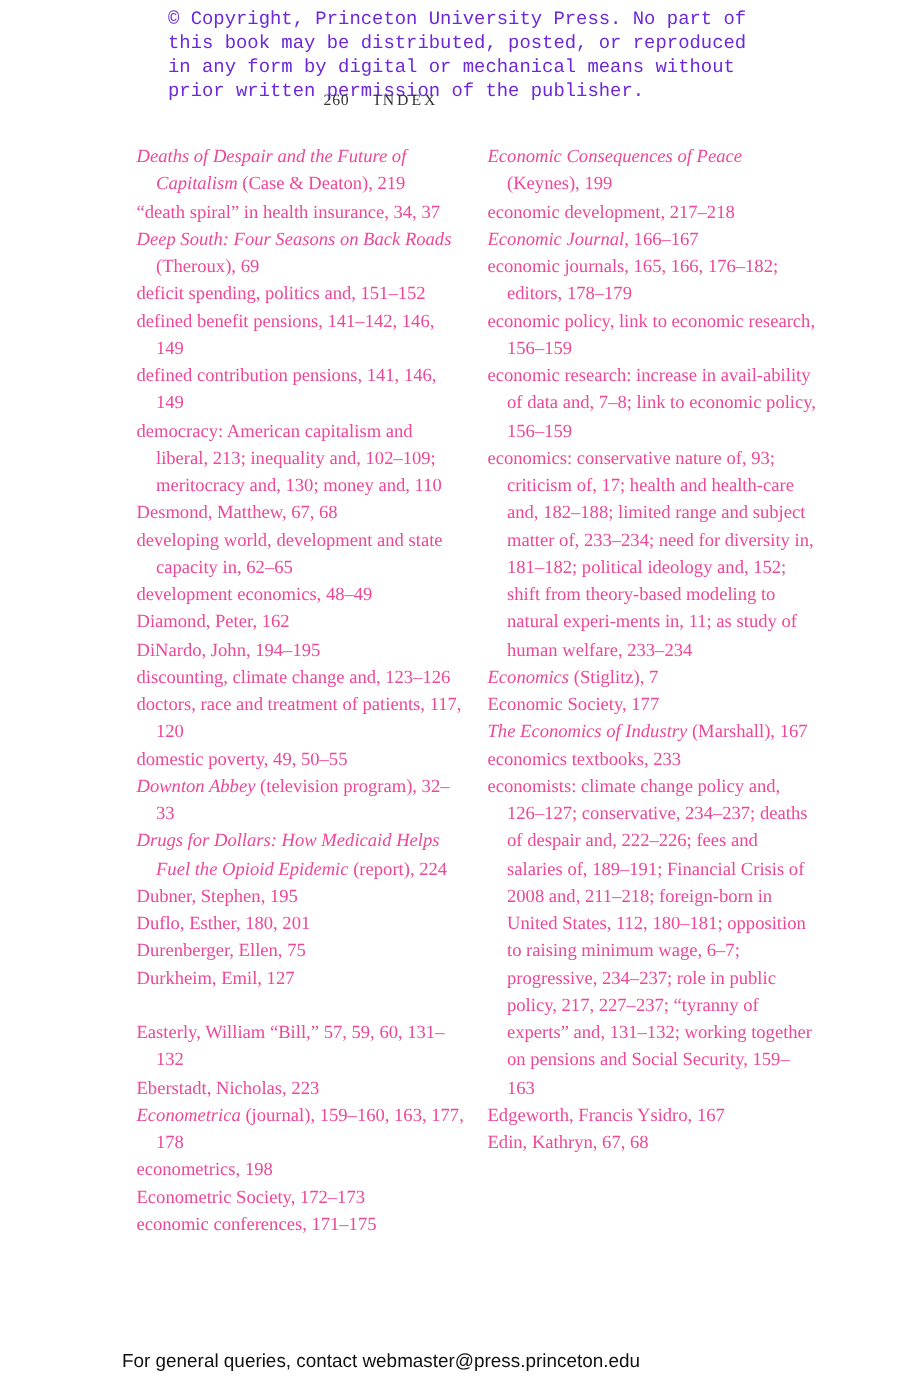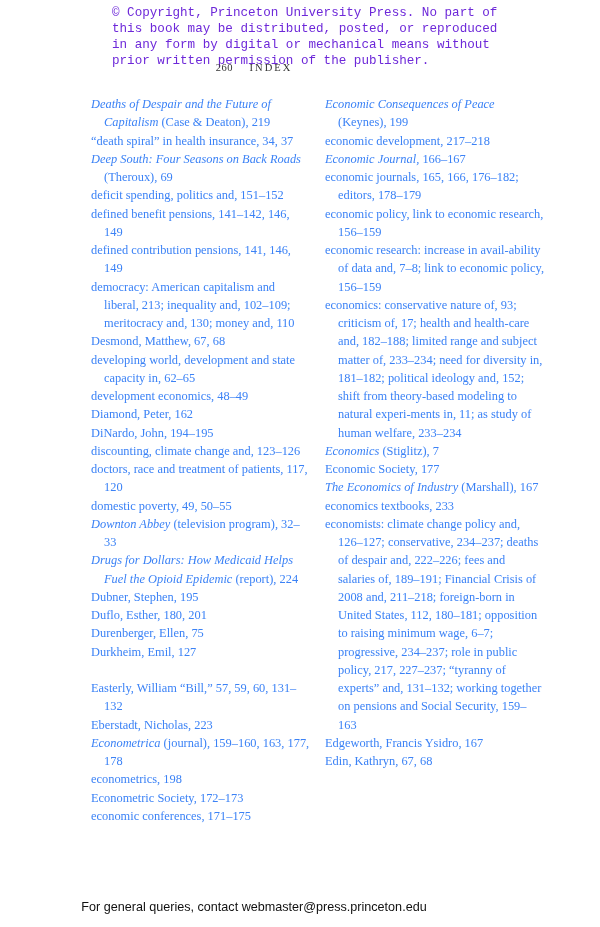--- a/index.html
+++ b/index.html
@@ -11,21 +11,21 @@
     position: absolute; left: 112px; top: 5px; width: 400px;
     font-family: Liberation Mono, monospace; font-size: 12.6px; line-height: 16px; color: #6d28d9;
   }
   .running-head {
     position: absolute; left: 0; width: 508px; top: 62px; text-align: center;
     font-family: "Liberation Serif", serif; font-size: 10.5px; letter-spacing: 2px; color: #333;
   }
   .running-head .pg { margin-right: 12px; letter-spacing: 0.5px; }
   .col {
     position: absolute; top: 95px; width: 220px;
-    font-family: "Liberation Serif", serif; font-size: 12.4px; line-height: 18.25px; color: #3b82f6;
+    font-family: "Liberation Serif", serif; font-size: 12.4px; line-height: 18.25px; color: #ec4899;
   }
   .col.left { left: 91px; }
   .col.right { left: 313px; margin-left: 12px; }
   .entry { padding-left: 13px; text-indent: -13px; }
   .entry i { font-style: italic; }
   .gap { height: 18.25px; }
   .footer {
     position: absolute; left: 0; width: 508px; top: 900px; text-align: center;
     font-family: "Liberation Sans", sans-serif; font-size: 12.6px; color: #111;
   }

